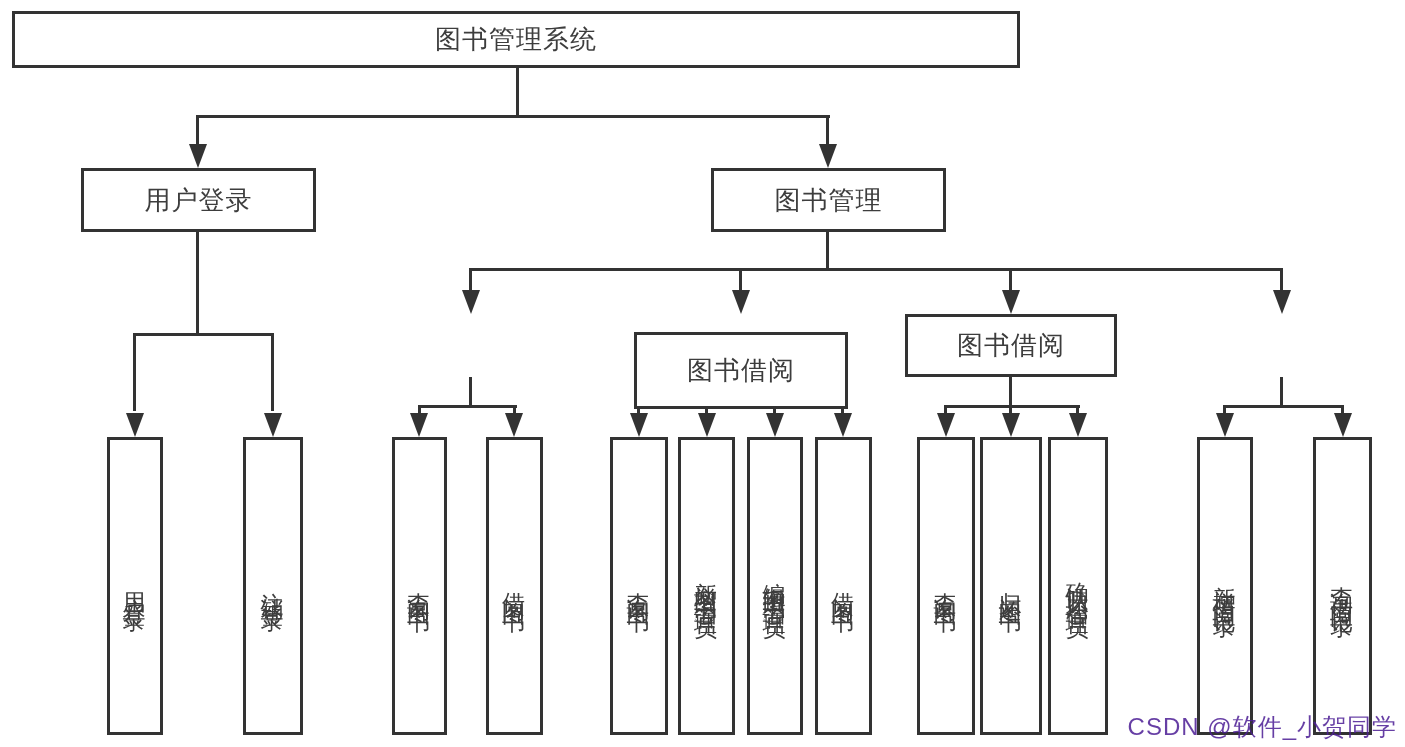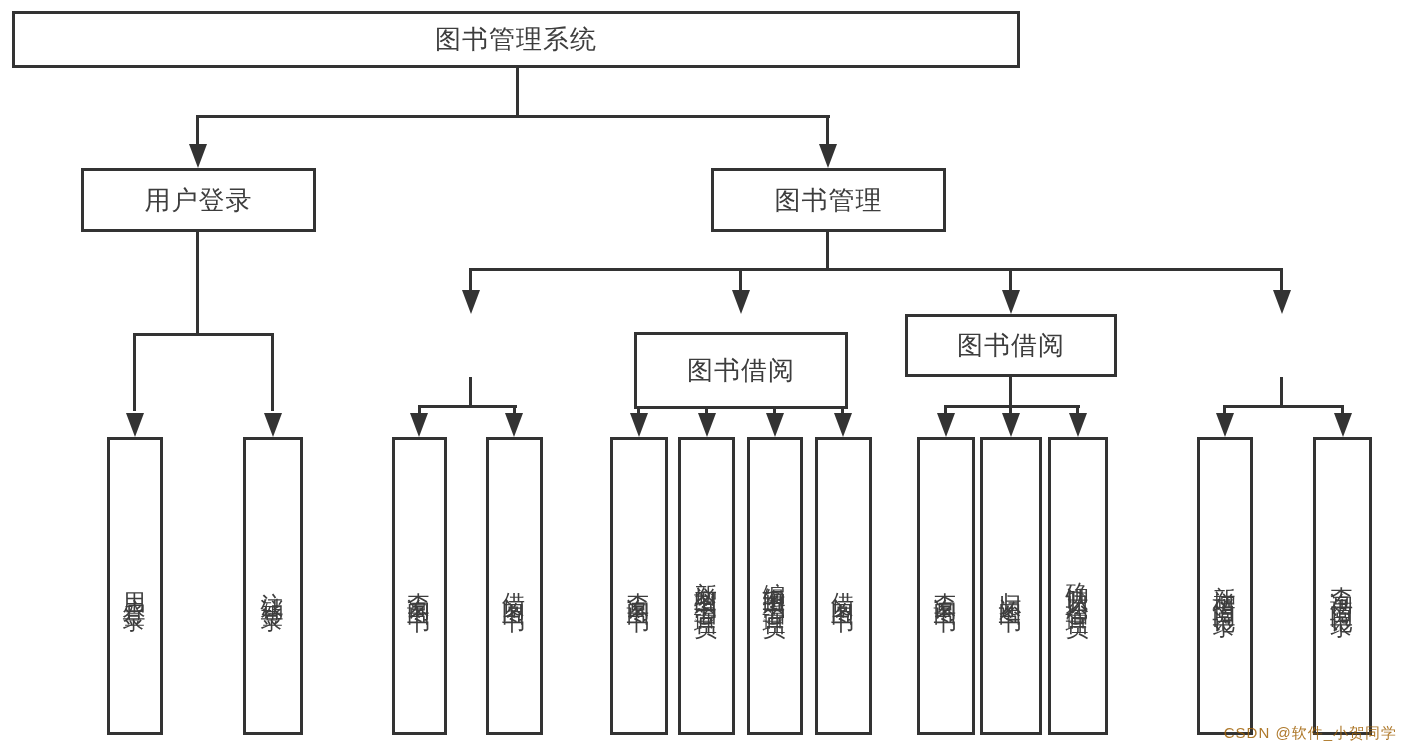--- a/index.html
+++ b/index.html
@@ -19,21 +19,21 @@
     font-size:23px;letter-spacing:6px;color:#3d3d3d;z-index:3;white-space:nowrap;
   }
   .vline{position:absolute;width:3px;background:#333333;z-index:1;}
   .hline{position:absolute;height:3px;background:#333333;z-index:1;}
   .arrow{
     position:absolute;width:0;height:0;z-index:2;
     border-left:9px solid transparent;border-right:9px solid transparent;
     border-top:24px solid #333333;
   }
   .watermark{
-    position:absolute;right:8px;bottom:4px;font-size:15px;color:#a16207;
+    position:absolute;right:8px;bottom:4px;font-size:24px;color:#4c1d95;
     opacity:.85;z-index:5;letter-spacing:1px;white-space:nowrap;
   }
 </style>
 </head>
 <body>
 
 <div id="canvas">
 
   <div class="box-h" style="left:12px;top:11px;width:1008px;height:57px;">
     <span>图书管理系统</span>

